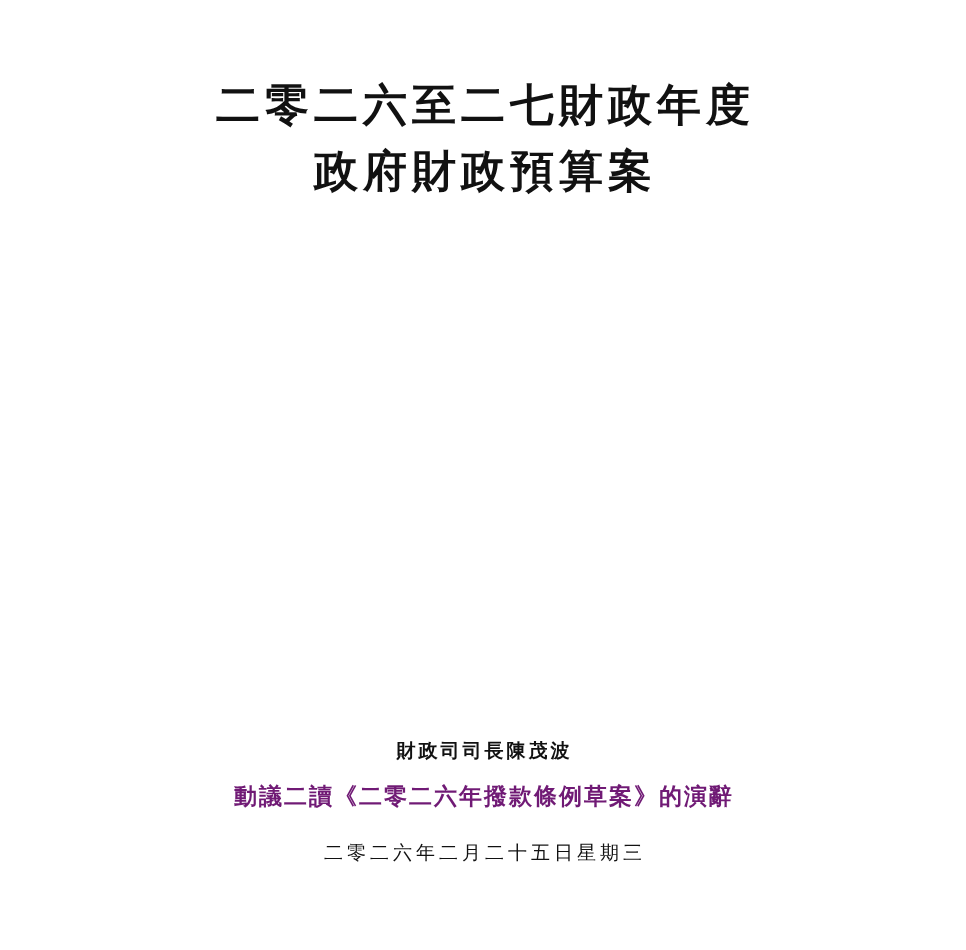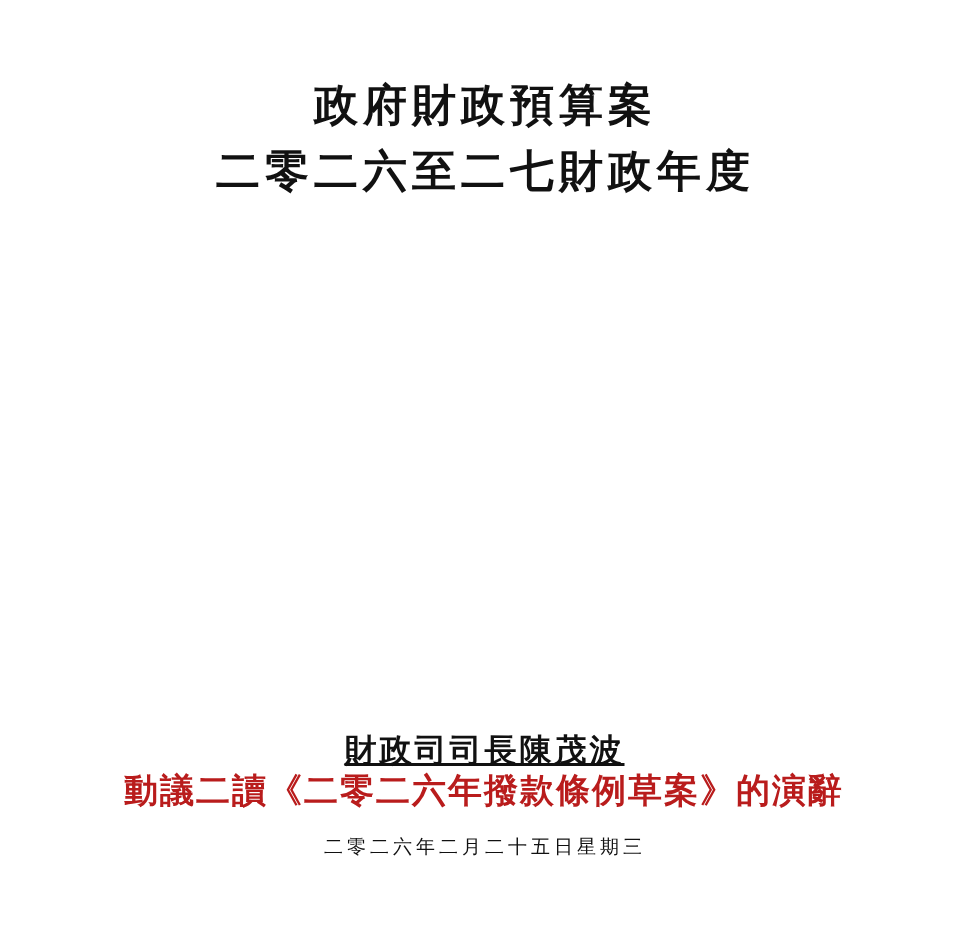--- a/index.html
+++ b/index.html
@@ -42,54 +42,53 @@
 
   
   .speaker-block {
     position: absolute;
     top: 730px;
     left: 0;
     width: 966px;
     text-align: center;
   }
   .speaker-name {
-    font-size: 32px;
+    font-size: 19px;
     line-height: 40px;
     font-weight: 700;
     letter-spacing: 3px;
     text-indent: 3px;
     color: #111111;
-    text-decoration: underline;
   }
   .speech-title {
-    margin-top: 2px;
-    font-size: 34px;
+    margin-top: 8px;
+    font-size: 23px;
     line-height: 36px;
     font-weight: 700;
     letter-spacing: 2px;
     text-indent: 2px;
-    color: #b91c1c;
+    color: #701a75;
   }
   .speech-date {
     margin-top: 24px;
     font-size: 19px;
     line-height: 28px;
     letter-spacing: 4px;
     text-indent: 4px;
     color: #111111;
   }
 </style>
 </head>
 <body>
 
 <div class="page">
 
   <div class="title-block">
+    <div class="title-line">二零二六至二七財政年度</div>
     <div class="title-line">政府財政預算案</div>
-    <div class="title-line">二零二六至二七財政年度</div>
   </div>
 
   <div class="speaker-block">
     <div class="speaker-name">財政司司長陳茂波</div>
     <div class="speech-title">動議二讀《二零二六年撥款條例草案》的演辭</div>
     <div class="speech-date">二零二六年二月二十五日星期三</div>
   </div>
 
 </div>
 

